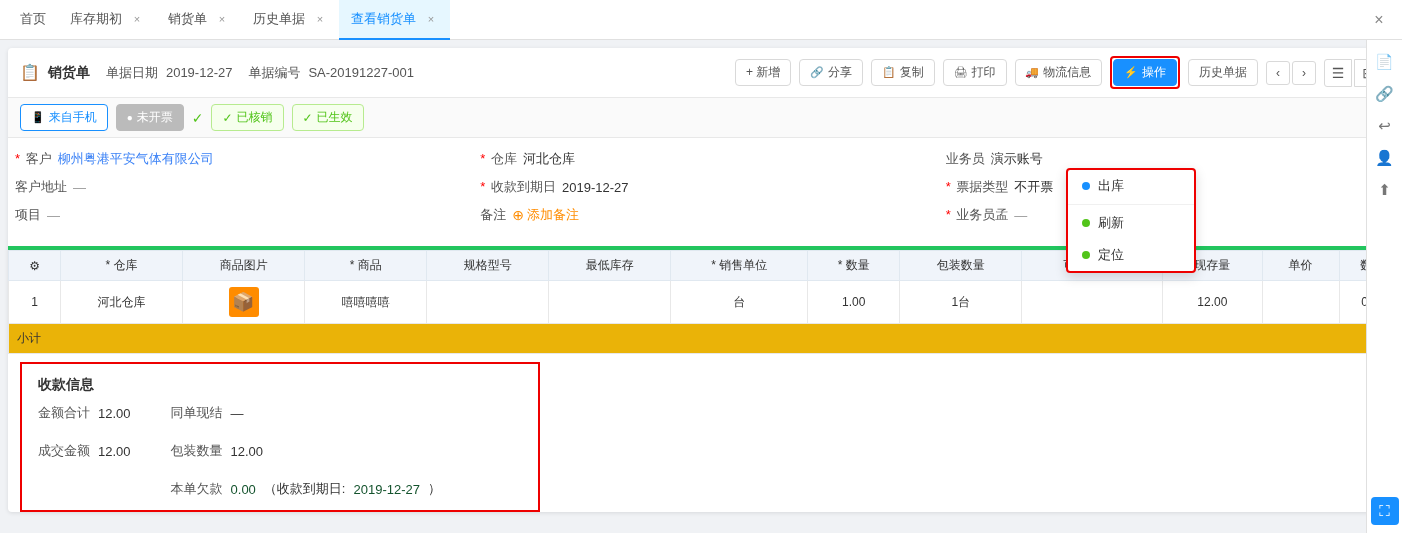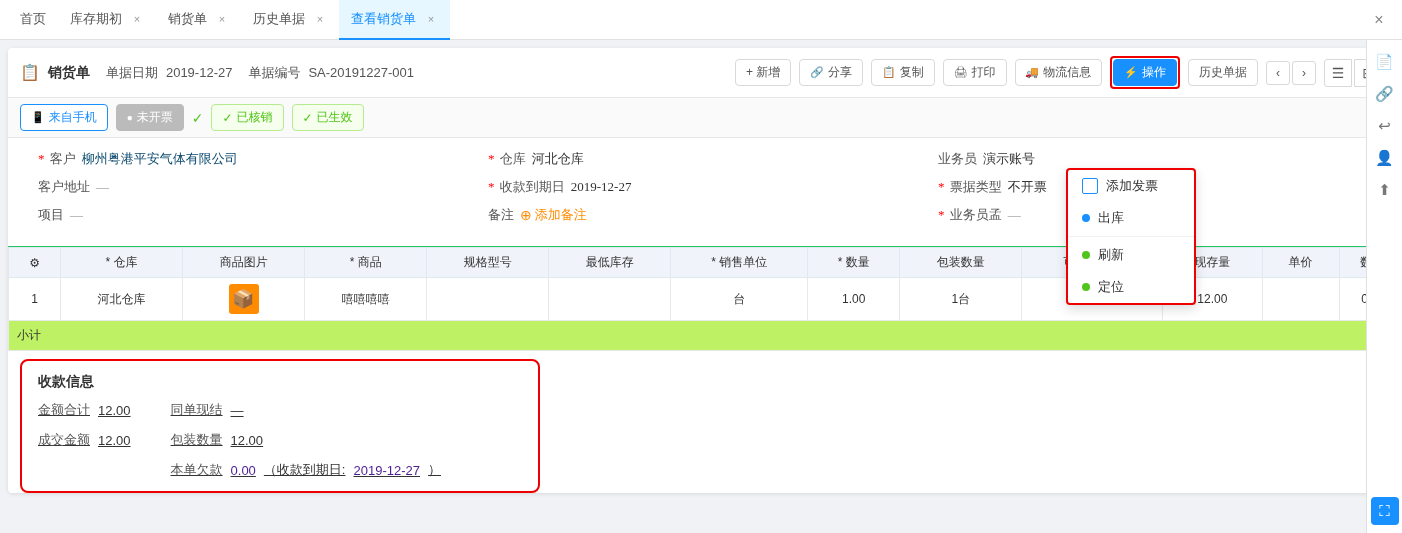--- a/index.html
+++ b/index.html
@@ -87,61 +87,61 @@
     .view-toggle { display: flex; gap: 2px; }
     .view-btn {
       width: 28px; height: 28px; display: flex; align-items: center; justify-content: center;
       border: 1px solid #d9d9d9; cursor: pointer; background: #fff; color: #555; font-size: 14px;
     }
     .view-btn:first-child { border-radius: 3px 0 0 3px; }
     .view-btn:last-child { border-radius: 0 3px 3px 0; }
 
     
     .form-section {
-      padding: 12px 30px; border-bottom: 1px solid #22c55e; font-family: Liberation Serif, serif;
+      padding: 12px 7px; border-bottom: 4px solid #22c55e;
     }
     .form-row { display: flex; align-items: center; margin-bottom: 10px; gap: 24px; }
     .form-field { display: flex; align-items: center; gap: 6px; flex: 1; }
     .field-label { color: #555; white-space: nowrap; font-size: 13px; }
     .field-required { color: red; margin-right: 2px; }
     .field-value { color: #333; font-size: 13px; }
-    .field-value.link { color: #0c4a6e; cursor: pointer; }
+    .field-value.link { color: #3b82f6; cursor: pointer; }
     .field-dash { color: #999; }
 
     
     .table-wrapper { overflow-x: auto; }
     .data-table { width: 100%; border-collapse: collapse; font-size: 12px; }
     .data-table th {
       background: #f0f4fa; border: 1px solid #e0e8f0; padding: 6px 8px;
       text-align: center; color: #333; font-weight: normal; white-space: nowrap;
     }
     .data-table td {
       border: 1px solid #e8e8e8; padding: 6px 8px;
       text-align: center; color: #333; white-space: nowrap;
     }
-    .data-table .subtotal-row td { background: #bef264; font-weight: normal; margin-top: 13px; }
+    .data-table .subtotal-row td { background: #eab308; font-weight: normal; margin-top: 13px; }
     .product-img {
       width: 30px; height: 30px; background: #ff8c00;
       display: inline-flex; align-items: center; justify-content: center;
       border-radius: 3px; font-size: 18px;
     }
 
     
     .payment-section {
       margin: 8px 12px; padding: 12px 16px;
-      border: 2px solid #e00; border-radius: 8px; background: #fff;
+      border: 2px solid #e00; border-radius: 0; background: #fff;
       max-width: 520px;
     }
     .payment-title { font-weight: bold; font-size: 14px; margin-bottom: 10px; }
     .payment-rows { display: flex; gap: 40px; }
-    .payment-col { display: flex; flex-direction: column; gap: 12px; text-decoration: underline; }
+    .payment-col { display: flex; flex-direction: column; gap: 20px; }
     .payment-item { display: flex; align-items: center; gap: 8px; font-size: 13px; }
     .payment-label { color: #555; white-space: nowrap; }
     .payment-val { color: #333; }
-    .payment-val.red { color: #4c1d95; }
+    .payment-val.red { color: #14532d; }
     .dropdown-item {
       display: flex; align-items: center; gap: 8px;
       padding: 7px 14px; cursor: pointer; font-size: 13px; color: #333;
     }
     .dropdown-divider { height: 1px; background: #f0f0f0; margin: 2px 0; }
     .dot { width: 8px; height: 8px; border-radius: 50%; display: inline-block; }
     .dot.blue { background: #1890ff; }
     .dot.cyan { background: #13c2c2; }
     .dot.green { background: #52c41a; }
 
@@ -413,24 +413,20 @@
           <span class="payment-val">（收款到期日:</span>
           <span class="payment-val red">2019-12-27</span>
           <span class="payment-val">）</span>
         </div>
       </div>
     </div>
   </div>
 
   <div class="dropdown-highlight" style="position:absolute; top:120px; right:198px; background:#fff; box-shadow:0 4px 12px rgba(0,0,0,0.15); border-radius:4px; min-width:130px; z-index:200;">
     <div class="dropdown-item">
-      <span style="width:16px;height:16px;border:1px solid #1890ff;display:inline-block;border-radius:2px;"></span>
-      <span>添加发票</span>
-    </div>
-    <div class="dropdown-item">
       <span class="dot blue"></span>
       <span>出库</span>
     </div>
     <div class="dropdown-divider"></div>
     <div class="dropdown-item">
       <span class="dot green"></span>
       <span>刷新</span>
     </div>
     <div class="dropdown-item">
       <span class="dot green"></span>

